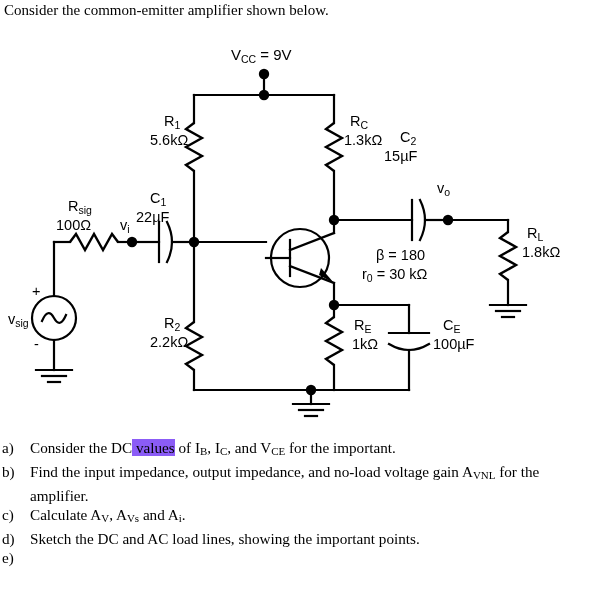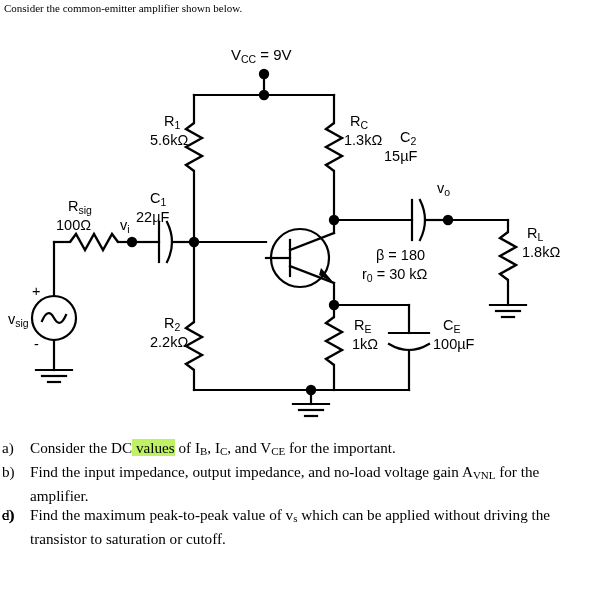--- a/index.html
+++ b/index.html
@@ -6,21 +6,21 @@
   body{
     width:600px;height:608px;
     background:#ffffff;
     font-family:"Liberation Serif", serif;
     color:#000000;
     position:relative;
     overflow:hidden;
   }
   .intro{
     position:absolute;left:4px;top:2px;
-    font-size:11px;
+    font-size:15px;
     font-family:"Liberation Serif", serif;
     white-space:nowrap;
   }
   #circuit{
     position:absolute;left:0;top:28px;
   }
   .qlist{
     position:absolute;left:0px;top:438px;
     width:600px;
     font-family:"Liberation Serif", serif;
@@ -31,21 +31,21 @@
     display:block;
     position:relative;
     padding-left:30px;
     margin:0;
     white-space:normal;
   }
   .qmark{
     position:absolute;left:2px;top:0;
   }
   sub{font-size:0.72em;vertical-align:-0.22em;}
-  .sel{background:#bef264;}
+  .sel{background:#8b5cf6;}
 </style>
 </head>
 <body>
 
 <div class="intro">Consider the common-emitter amplifier shown below.</div>
 
 <svg id="circuit" width="600" height="410" viewBox="0 0 600 410" xmlns="http://www.w3.org/2000/svg">
   <style>
     .w{stroke:#000;stroke-width:2.2;fill:none;stroke-linecap:square;}
     .zz{stroke:#000;stroke-width:2.4;fill:none;stroke-linejoin:miter;stroke-linecap:butt;}
@@ -194,16 +194,16 @@
       <line class="w" x1="36" y1="342" x2="72" y2="342"></line>
       <line class="w" x1="42" y1="348" x2="66" y2="348"></line>
       <line class="w" x1="48" y1="354" x2="60" y2="354"></line>
     </g>
   </g>
 </svg>
 
 <div class="qlist">
     <p class="qitem"><span class="qmark">a)</span><span><span>Consider the DC</span><span class="sel"> values</span><span> of I</span><sub>B</sub><span>, I</span><sub>C</sub><span>, and V</span><sub>CE</sub><span> for the important.</span></span></p>
     <p class="qitem"><span class="qmark">b)</span><span><span>Find the input impedance, output impedance, and no-load voltage gain A</span><sub>VNL</sub><span> for the amplifier.</span></span></p>
-    <p class="qitem"><span class="qmark">c)</span></p>
-    <p class="qitem"><span class="qmark">d)</span></p>
-    <p class="qitem"><span class="qmark">e)</span><span><span>Find the maximum peak-to-peak value of v</span><sub>s</sub><span> which can be applied without driving the transistor to saturation or cutoff.</span></span></p>
+    <p class="qitem"><span class="qmark">c)</span><span><span>Calculate A</span><sub>V</sub><span>, A</span><sub>Vs</sub><span> and A</span><sub>i</sub><span>.</span></span></p>
+    <p class="qitem"><span class="qmark">d)</span><span><span>Sketch the DC and AC load lines, showing the important points.</span></span></p>
+    <p class="qitem"><span class="qmark">e)</span></p>
   </div>
 
 </body></html>

